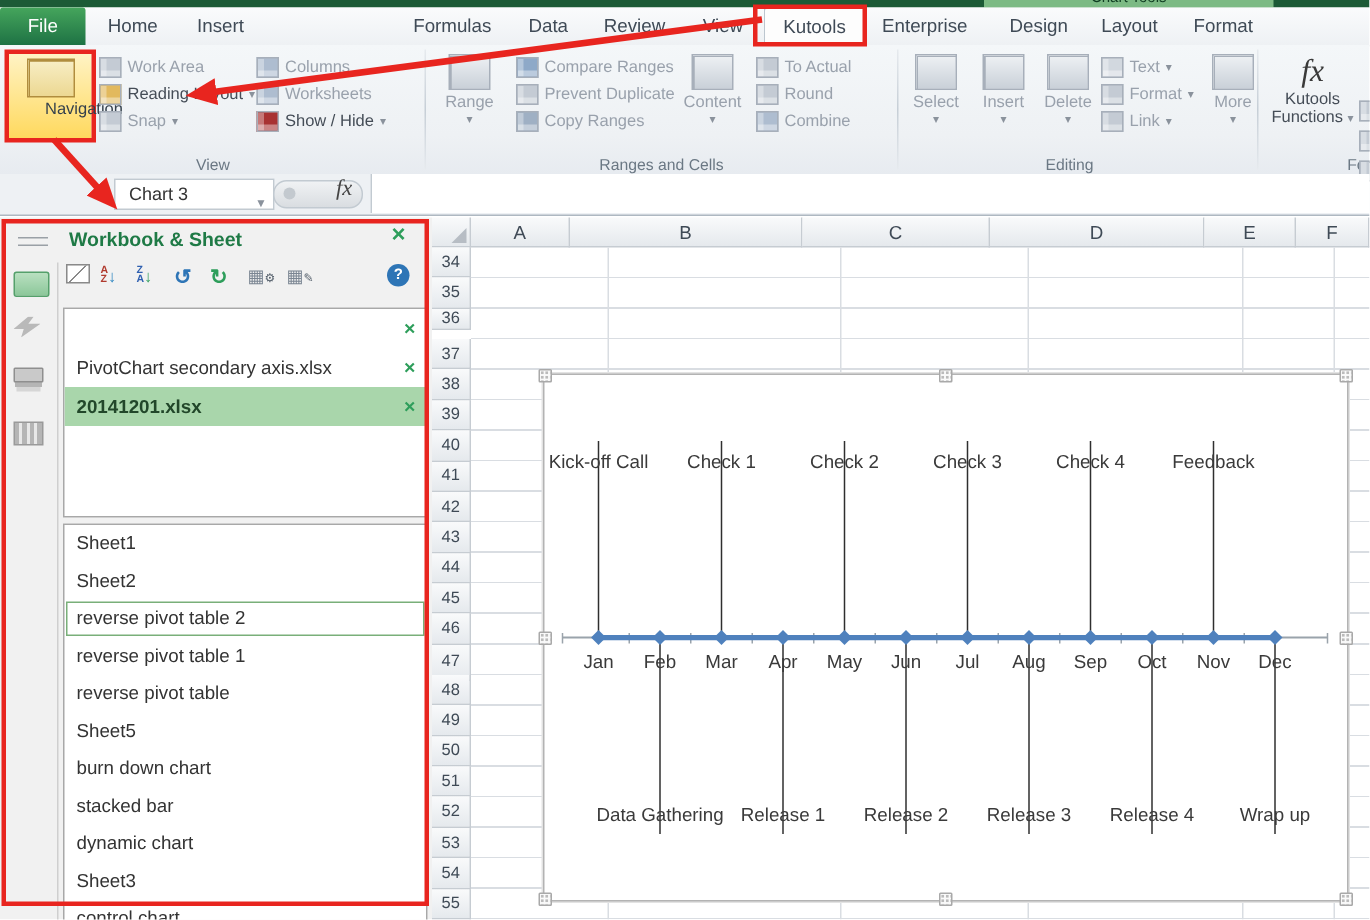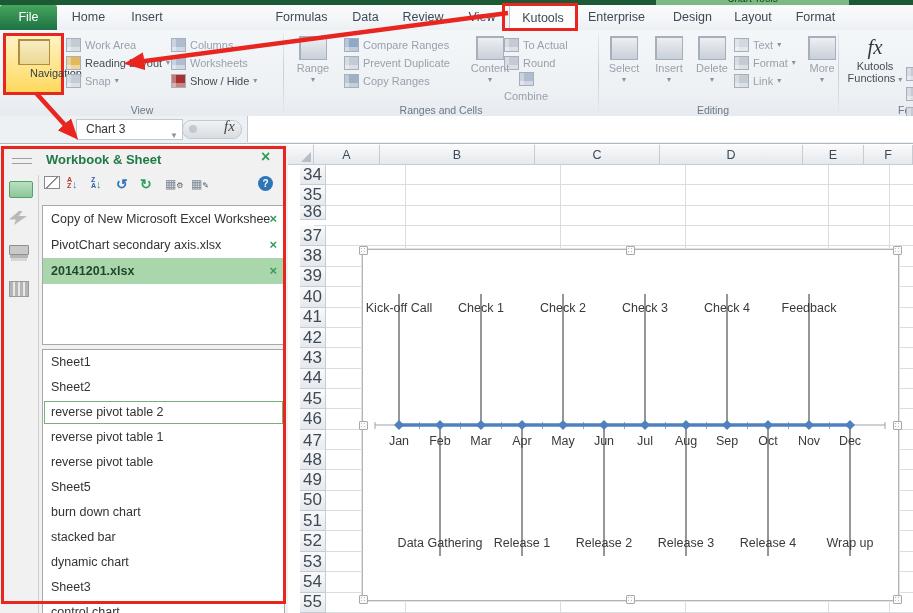--- a/index.html
+++ b/index.html
@@ -44,21 +44,21 @@
   #namebox .caret{position:absolute;right:4px;top:6px;}
   #fxpill{left:182px;top:4px;width:58px;height:17px;background:linear-gradient(#f0f2f4,#d9dde1);border:1px solid #c2cad1;border-radius:9px;}
   #fxpill .dot{position:absolute;left:6px;top:4px;width:8px;height:8px;border-radius:50%;background:#c3c9cf;}
   #fxlabel{left:224px;top:2px;font-family:"Liberation Serif",serif;font-style:italic;font-size:15px;color:#444;}
   #fieldbg{left:247px;top:0;width:666px;height:26px;background:#fff;border-left:1px solid #c2cad1;}
   
   #grid{left:288px;top:145px;width:625px;height:468px;background:#fff;}
   .colhead,.rowhead,#corner{position:absolute;background:linear-gradient(#f9fafb,#e5e9ed);border-right:1px solid #c6ccd2;border-bottom:1px solid #c6ccd2;
         color:#3f4a56;text-align:center;box-sizing:border-box;}
   .colhead{top:0;height:20px;font-size:12.5px;line-height:20px;}
-  .rowhead{left:0;width:26px;font-size:17px;display:flex;align-items:center;justify-content:center;margin-left:12px;}
+  .rowhead{left:0;width:26px;font-size:11px;display:flex;align-items:center;justify-content:center;}
   #corner{left:0;top:0;width:26px;height:20px;}
   #corner .tri{position:absolute;right:2px;bottom:2px;width:0;height:0;border-bottom:10px solid #b7bdc4;border-left:10px solid transparent;}
   #cells{left:26px;top:20px;width:599px;height:448px;
          background:repeating-linear-gradient(to bottom,#fff 0 19.36px,#d9dde2 19.36px 20.36px);}
   .vline{position:absolute;top:20px;width:1px;height:448px;background:#d9dde2;}
   
   #chartbox{left:362px;top:249px;width:535px;height:350px;background:#fff;border:1px solid #b3b3b3;border-radius:5px;
             box-shadow:0 0 0 1px #e3e3e3;z-index:3;}
   #chart-svg{position:absolute;left:0;top:0;overflow:visible;}
   #chart-svg text{font-family:"Liberation Sans",sans-serif;}
@@ -168,21 +168,21 @@
       <span>Copy Ranges</span>
     </div>
     <div class="sbtn" style="left: 504px; top: 6px;">
       <span class="micon" style="background-color: rgb(196, 203, 212);"></span>
       <span>To Actual</span>
     </div>
     <div class="sbtn" style="left: 504px; top: 24px;">
       <span class="micon" style="background-color: rgb(196, 203, 212);"></span>
       <span>Round</span>
     </div>
-    <div class="sbtn" style="left: 504px; top: 42px; flex-direction: column;">
+    <div class="sbtn" style="left: 504px; top: 42px;">
       <span class="micon" style="background-color: rgb(174, 189, 208);"></span>
       <span>Combine</span>
     </div>
     <div class="sbtn" style="left: 734px; top: 6px;">
       <span class="micon" style="background-color: rgb(210, 216, 223);"></span>
       <span>Text</span>
       <span class="caret">▾</span>
     </div>
     <div class="sbtn" style="left: 734px; top: 24px;">
       <span class="micon" style="background-color: rgb(196, 203, 212);"></span>
@@ -192,21 +192,21 @@
     <div class="sbtn" style="left: 734px; top: 42px;">
       <span class="micon" style="background-color: rgb(196, 203, 212);"></span>
       <span>Link</span>
       <span class="caret">▾</span>
     </div>
     <div class="bbtn" style="left: 286px; width: 54px;">
       <div class="bicon"></div>
       <div class="blabel">Range</div>
       <div class="caret" style="margin-top: 1px;"> ▾</div>
     </div>
-    <div class="bbtn" style="left: 465px; width: 50px;">
+    <div class="bbtn" style="left: 450px; width: 50px;">
       <div class="bicon"></div>
       <div class="blabel">Content</div>
       <div class="caret" style="margin-top: 1px;"> ▾</div>
     </div>
     <div class="bbtn" style="left: 602px; width: 44px;">
       <div class="bicon"></div>
       <div class="blabel">Select</div>
       <div class="caret" style="margin-top: 1px;"> ▾</div>
     </div>
     <div class="bbtn" style="left: 649px; width: 40px;">
@@ -363,21 +363,21 @@
   <div class="abs" id="pane-title">Workbook &amp; Sheet</div>
   <div class="abs" id="pane-close">×</div>
   <div class="abs" id="pane-toolbar"></div>
   <div class="abs" id="help-circle">?</div>
   <div class="abs" id="side-divider"></div>
   <div class="side-icon abs" id="si-active"></div>
   <div class="side-icon abs" id="si-flash"></div>
   <div class="side-icon abs" id="si-layers"></div>
   <div class="side-icon abs" id="si-bars"></div>
   <div class="listbox" id="wb-list">
-      <div class="wb-item"><span>Copy of New Microsoft Excel Workshee</span><span class="wx">×</span></div>
+      <div class="wb-item"><span class="wx">×</span></div>
       <div class="wb-item"><span>PivotChart secondary axis.xlsx</span><span class="wx">×</span></div>
       <div class="wb-item sel"><span>20141201.xlsx</span><span class="wx">×</span></div>
     </div>
   <div class="listbox" id="sheet-list">
       <div class="sh-item">Sheet1</div>
       <div class="sh-item">Sheet2</div>
       <div class="sh-item active">reverse pivot table 2</div>
       <div class="sh-item">reverse pivot table 1</div>
       <div class="sh-item">reverse pivot table</div>
       <div class="sh-item">Sheet5</div>

